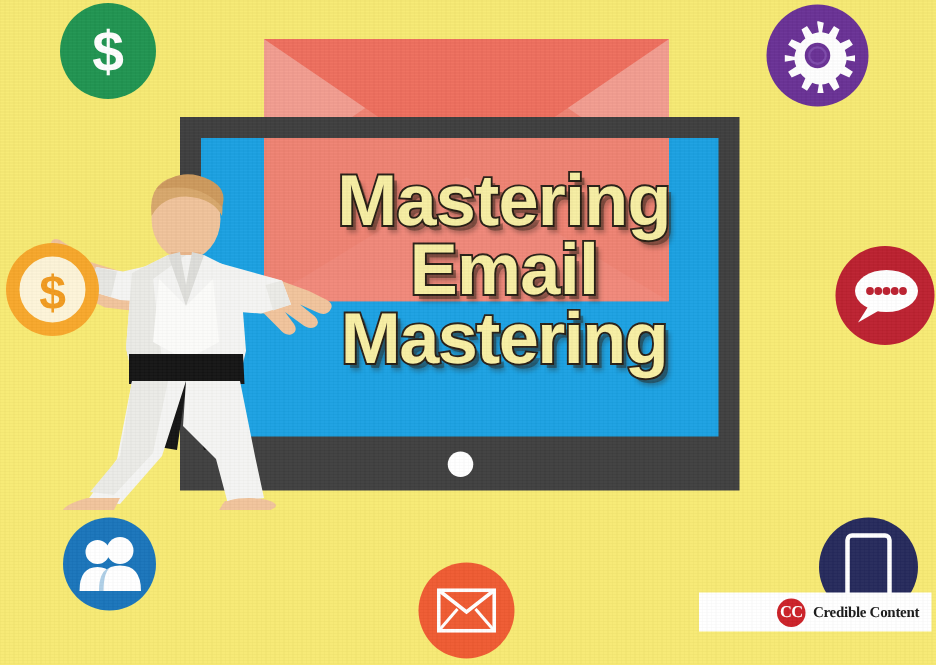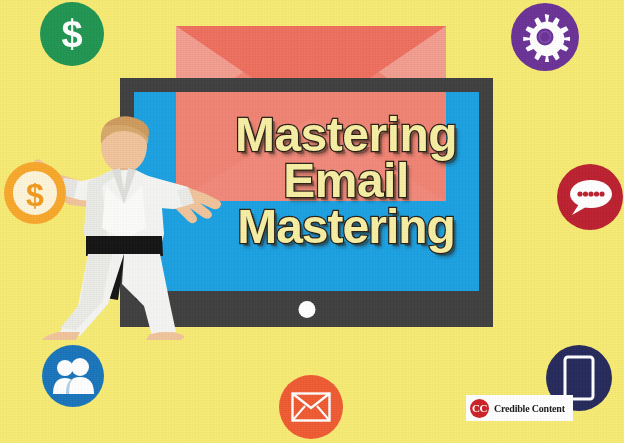--- a/index.html
+++ b/index.html
@@ -136,21 +136,21 @@
     top: 108px;
     width: 200px;
     height: 232px;
     z-index: 30;
   }
   .karate svg { display: block; width: 100%; height: 100%; }
 
   
   .headline {
     position: absolute;
-    left: 196px;
+    left: 186px;
     top: 112px;
     width: 300px;
     z-index: 40;
     text-align: center;
     line-height: 0.96;
     font-family: "Liberation Sans", sans-serif;
     font-weight: bold;
     font-size: 48px;
     letter-spacing: -0.5px;
     color: #f7eea3;
@@ -202,20 +202,21 @@
     border-radius: 50%;
     background: #cc2128;
     color: #ffffff;
     font-family: "Liberation Serif", serif;
     font-weight: bold;
     font-size: 11px;
     display: flex;
     align-items: center;
     justify-content: center;
     letter-spacing: -0.5px;
+    margin-left: 48px;
   }
   .logo-text {
     font-family: "Liberation Serif", serif;
     font-weight: bold;
     font-size: 10px;
     color: #1a1a1a;
     white-space: nowrap;
     letter-spacing: -0.2px;
   }
 </style>

